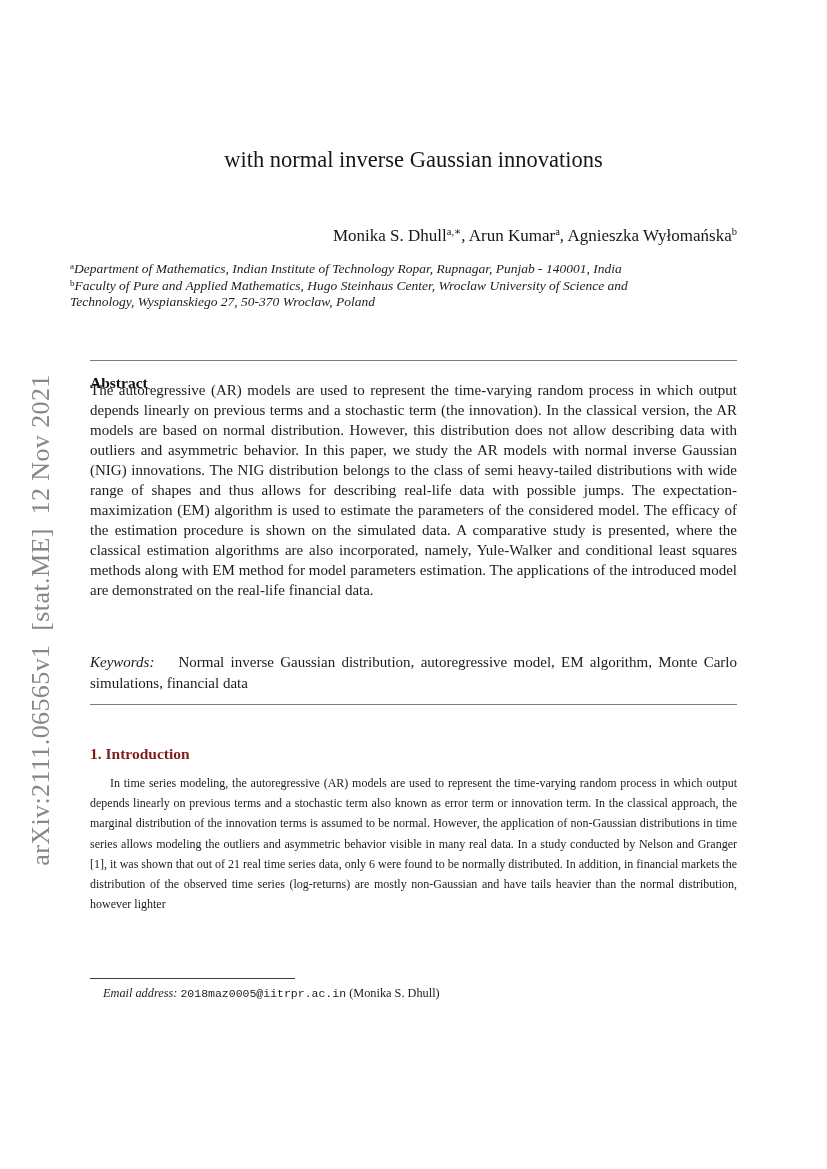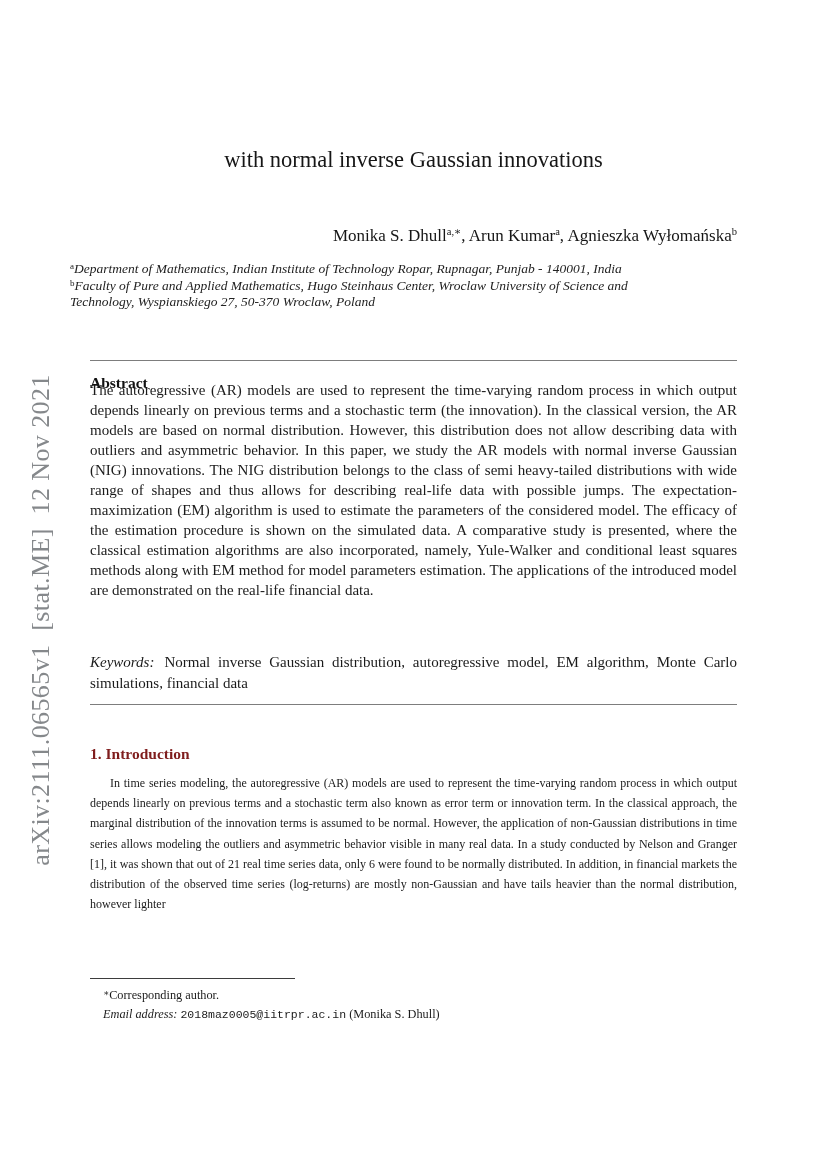--- a/index.html
+++ b/index.html
@@ -39,21 +39,21 @@
     font-weight:bold; font-size:15.5px; color:#111;
   }
   .abstract-body {
     position:absolute; left:90px; top:380px; width:647px;
     font-size:15px; line-height:20px; text-align:justify;
   }
   .keywords {
     position:absolute; left:90px; top:652px; width:647px;
     font-size:15px; line-height:20.5px; text-align:justify;
   }
-  .keywords-label { font-style:italic; margin-right:10px; }
+  .keywords-label { font-style:italic; margin-right:24px; }
   .intro-heading {
     position:absolute; left:90px; top:745px;
     font-weight:bold; font-size:15.5px; color:#7f1d1d;
   }
   .intro-para {
     position:absolute; left:90px; top:773px; width:647px;
     font-size:12px; line-height:20.2px; text-align:justify; text-indent:20px;
   }
   .footnote-rule {
     position:absolute; left:90px; top:978px; width:205px; height:0;
@@ -104,17 +104,16 @@
 
   <div class="rule rule-bottom"></div>
 
   <div class="intro-heading">1. Introduction</div>
 
   <div class="intro-para">In time series modeling, the autoregressive (AR) models are used to represent the time-varying random process in which output depends linearly on previous terms and a stochastic term also known as error term or innovation term. In the classical approach, the marginal distribution of the innovation terms is assumed to be normal. However, the application of non-Gaussian distributions in time series allows modeling the outliers and asymmetric behavior visible in many real data. In a study conducted by Nelson and Granger [1], it was shown that out of 21 real time series data, only 6 were found to be normally distributed. In addition, in financial markets the distribution of the observed time series (log-returns) are mostly non-Gaussian and have tails heavier than the normal distribution, however lighter</div>
 
   <div class="footnote-rule"></div>
 
   <div class="footnote">
-    <div class="fn-line"><span class="fn-marker">∗</span><span>Corresponding author.</span></div>
     <div class="fn-line"><span class="email-label">Email address:</span> <span class="email-address">2018maz0005@iitrpr.ac.in</span> <span>(Monika S. Dhull)</span></div>
   </div>
 
 </div>
 
 </body></html>

